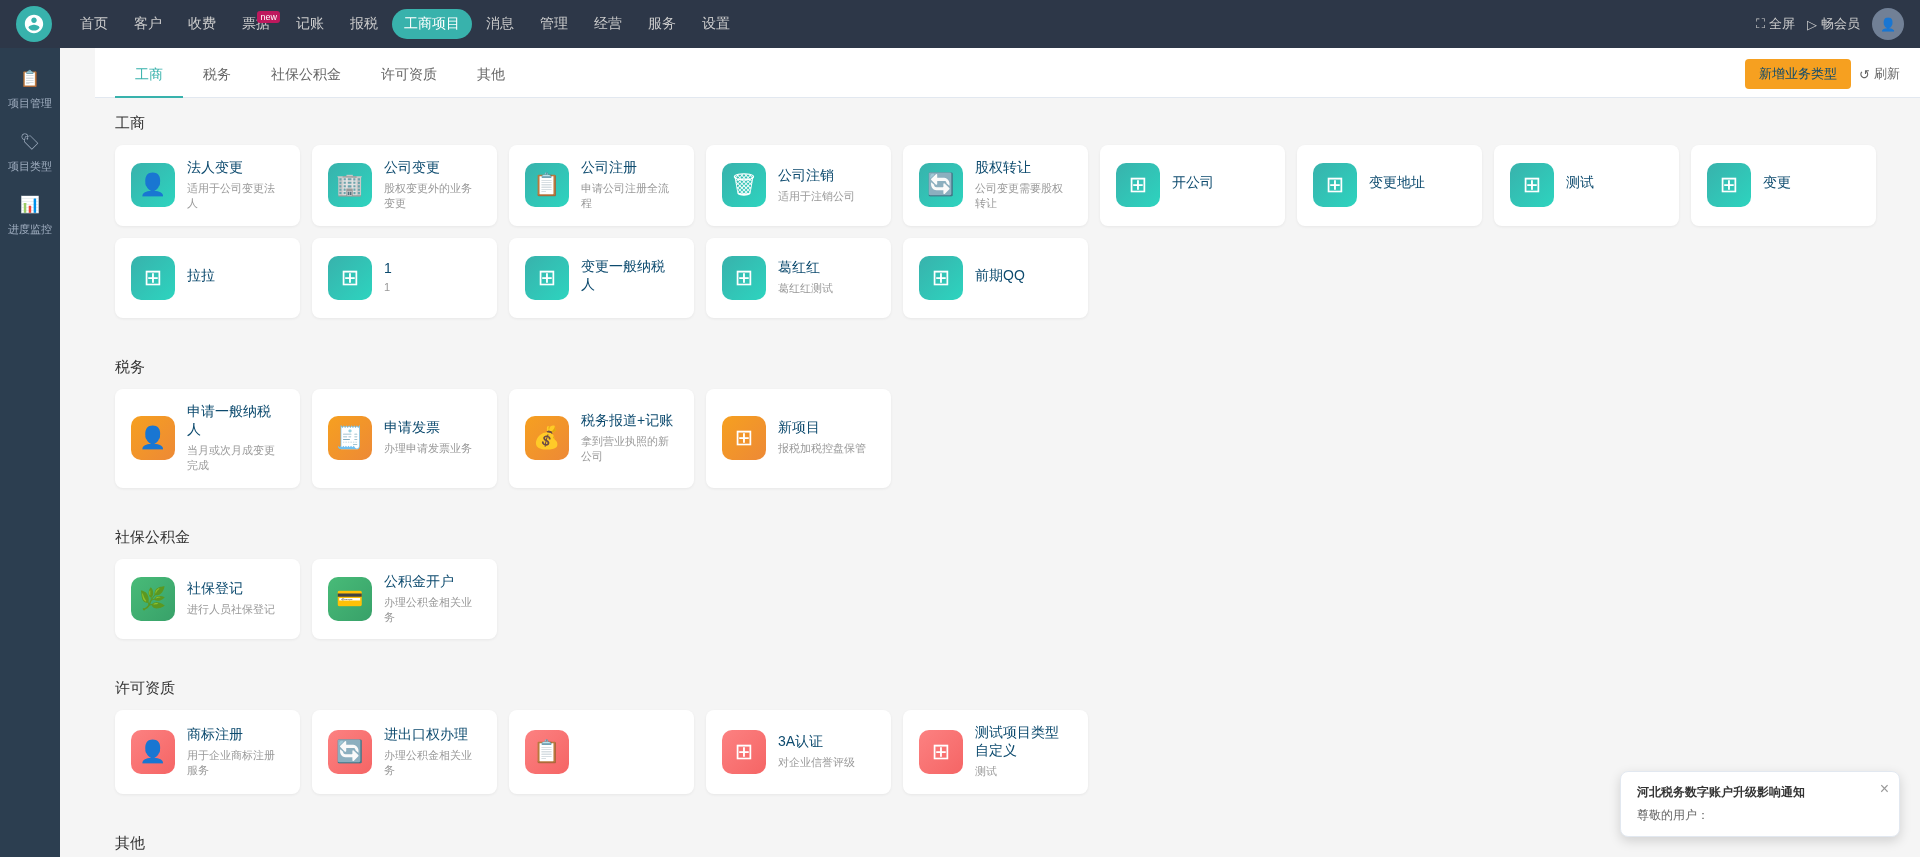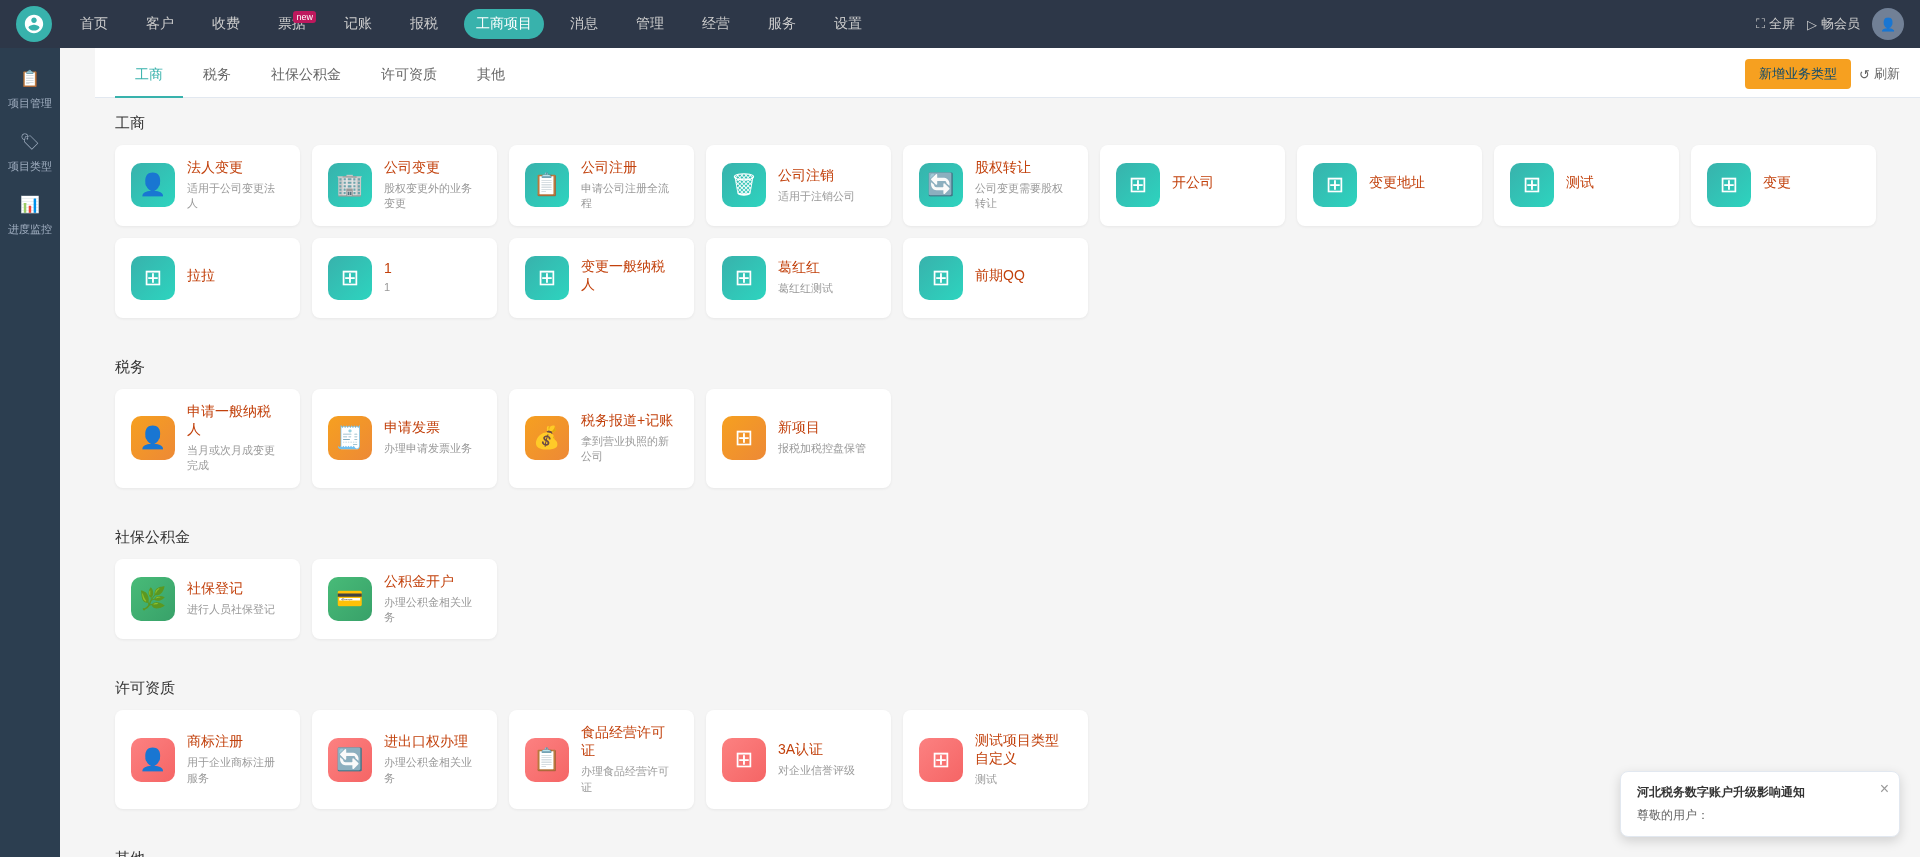--- a/index.html
+++ b/index.html
@@ -186,21 +186,21 @@
     .card-icon {
       width: 44px; height: 44px;
       border-radius: 10px;
       display: flex; align-items: center; justify-content: center;
       font-size: 22px;
       flex-shrink: 0;
       color: #fff;
     }
 
     .card-info { flex: 1; }
-    .card-title { font-size: 14px; color: #c2410c; font-weight: 500; margin-bottom: 4px; }
+    .card-title { font-size: 14px; color: #0c4a6e; font-weight: 500; margin-bottom: 4px; }
     .card-desc { font-size: 11px; color: #999; line-height: 1.4; }
 
     
     .ic-teal { background: linear-gradient(135deg, #38b2ac, #2dd4bf); }
     .ic-green { background: linear-gradient(135deg, #48bb78, #38a169); }
     .ic-orange { background: linear-gradient(135deg, #f6a020, #ed8936); }
     .ic-red { background: linear-gradient(135deg, #fc8181, #f56565); }
 
     
     .notification-popup {
@@ -227,21 +227,21 @@
   </style>
 </head>
 <body>
 
 <div class="top-nav">
   <div class="logo">
     <svg viewBox="0 0 24 24" fill="none">
       <path d="M12 2C6.48 2 2 6.48 2 12s4.48 10 10 10 10-4.48 10-10S17.52 2 12 2zm0 3c1.66 0 3 1.34 3 3s-1.34 3-3 3-3-1.34-3-3 1.34-3 3-3zm0 14.2c-2.5 0-4.71-1.28-6-3.22.03-1.99 4-3.08 6-3.08 1.99 0 5.97 1.09 6 3.08-1.29 1.94-3.5 3.22-6 3.22z" fill="#fff"></path>
     </svg>
   </div>
-  <div id="nav-items-container" style="display: flex; align-items: center; gap: 14px;">
+  <div id="nav-items-container" style="display: flex; align-items: center; gap: 2px;">
       <div class="nav-item">首页</div>
       <div class="nav-item">客户</div>
       <div class="nav-item">收费</div>
       <div class="nav-item">票据<span class="nav-badge">new</span></div>
       <div class="nav-item">记账</div>
       <div class="nav-item">报税</div>
       <div class="nav-item active">工商项目</div>
       <div class="nav-item">消息</div>
       <div class="nav-item">管理</div>
       <div class="nav-item">经营</div>
@@ -467,24 +467,20 @@
     </div>
             <div class="card">
       <div class="card-icon ic-red">🔄</div>
       <div class="card-info">
         <div class="card-title">进出口权办理</div>
         <div class="card-desc">办理公积金相关业务</div>
       </div>
     </div>
             <div class="card">
       <div class="card-icon ic-red">📋</div>
-      <div class="card-info">
-        <div class="card-title">食品经营许可证</div>
-        <div class="card-desc">办理食品经营许可证</div>
-      </div>
     </div>
             <div class="card">
       <div class="card-icon ic-red">⊞</div>
       <div class="card-info">
         <div class="card-title">3A认证</div>
         <div class="card-desc">对企业信誉评级</div>
       </div>
     </div>
             <div class="card">
       <div class="card-icon ic-red">⊞</div>

